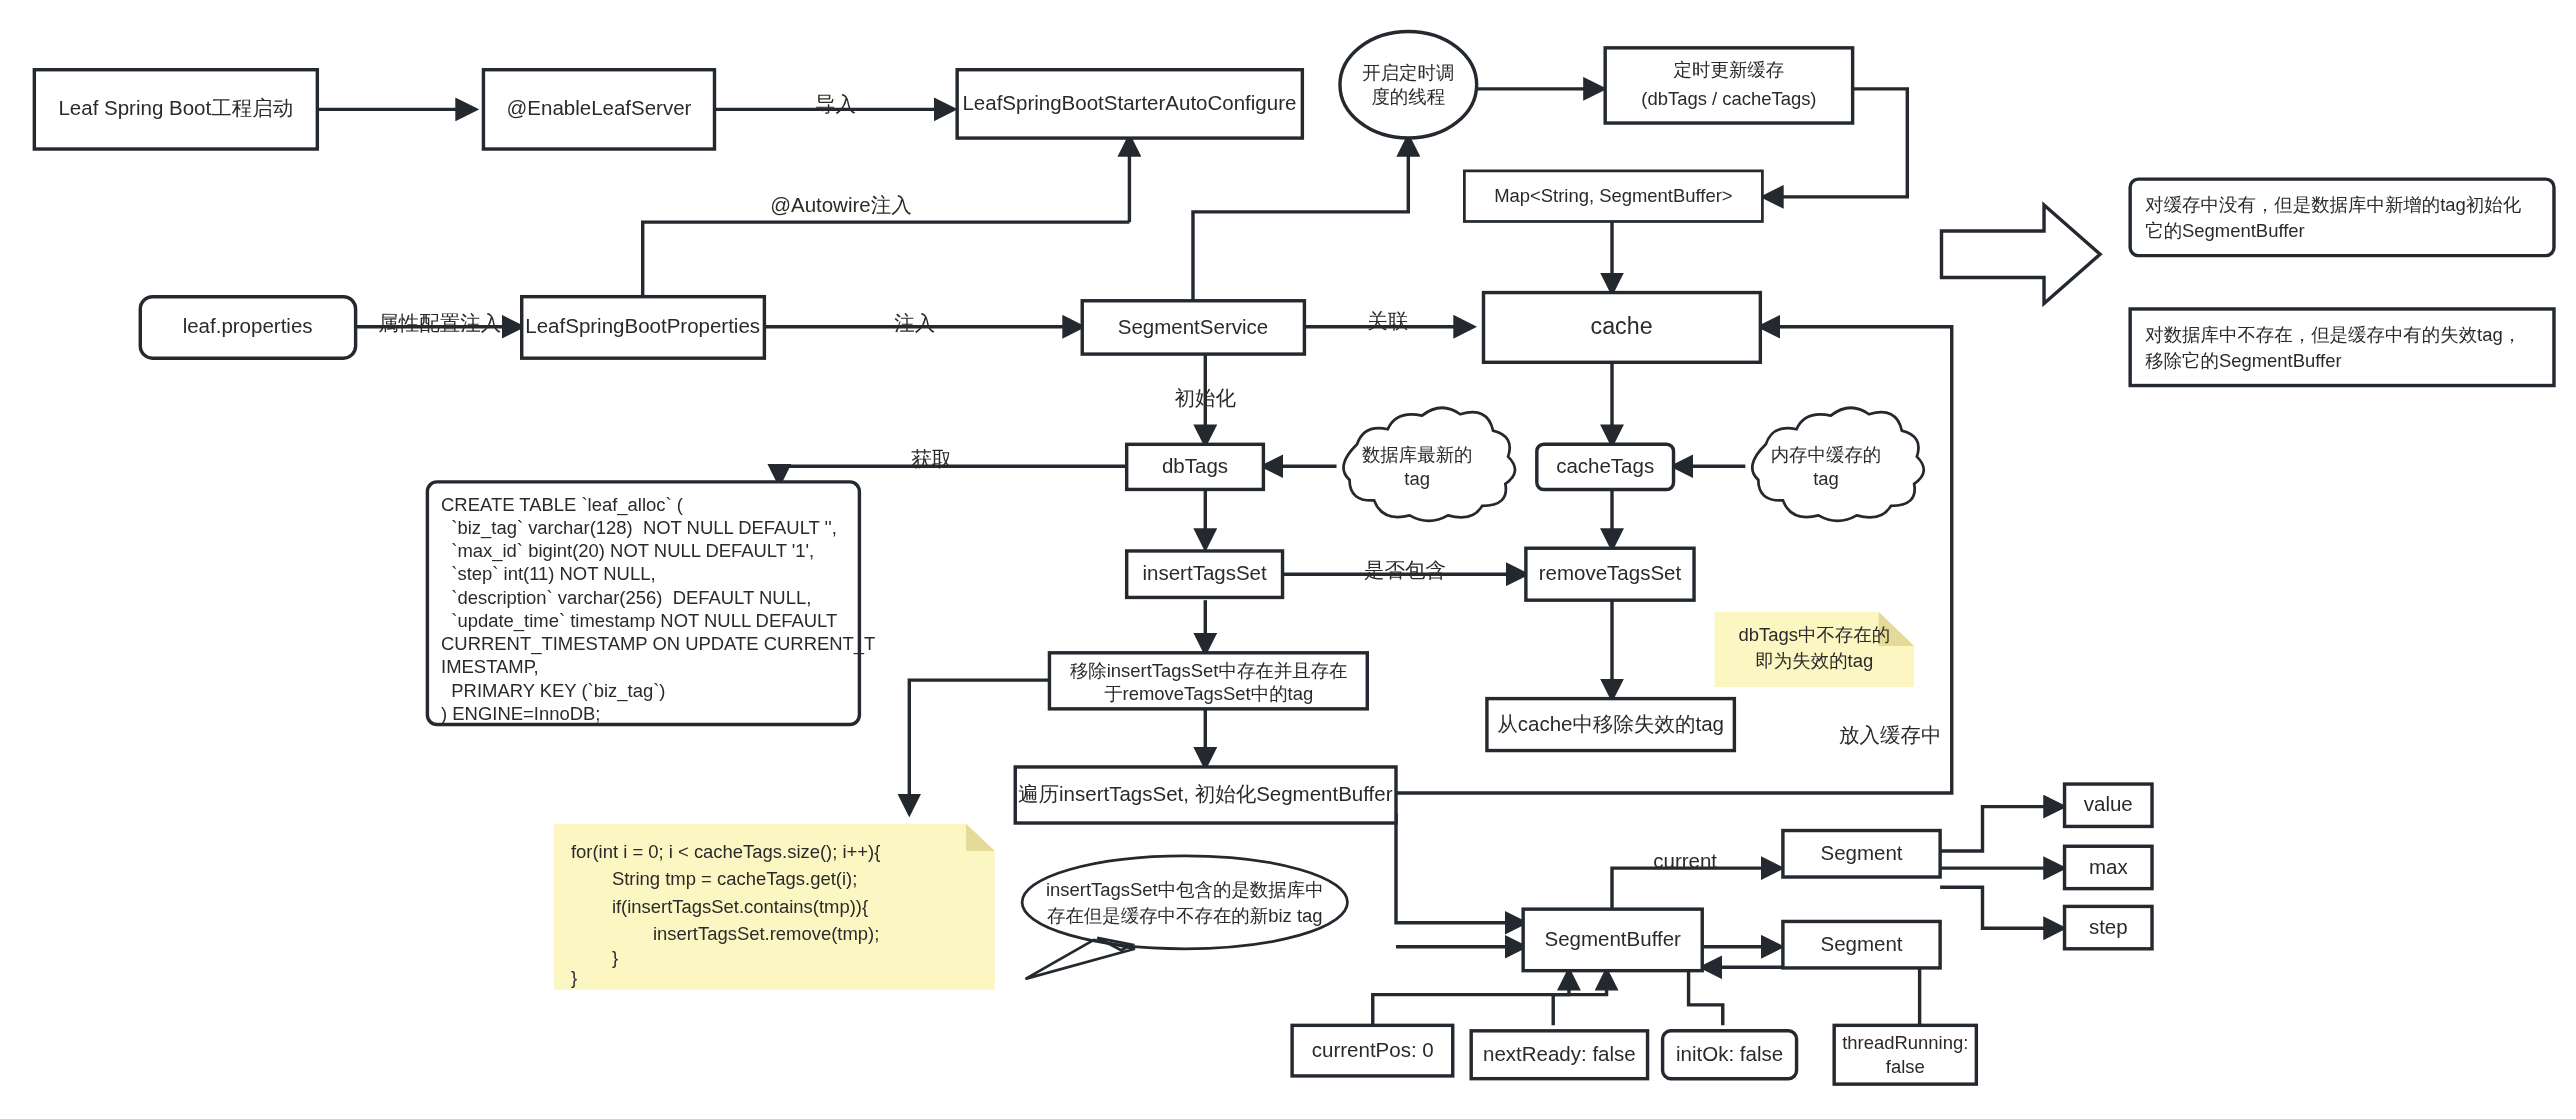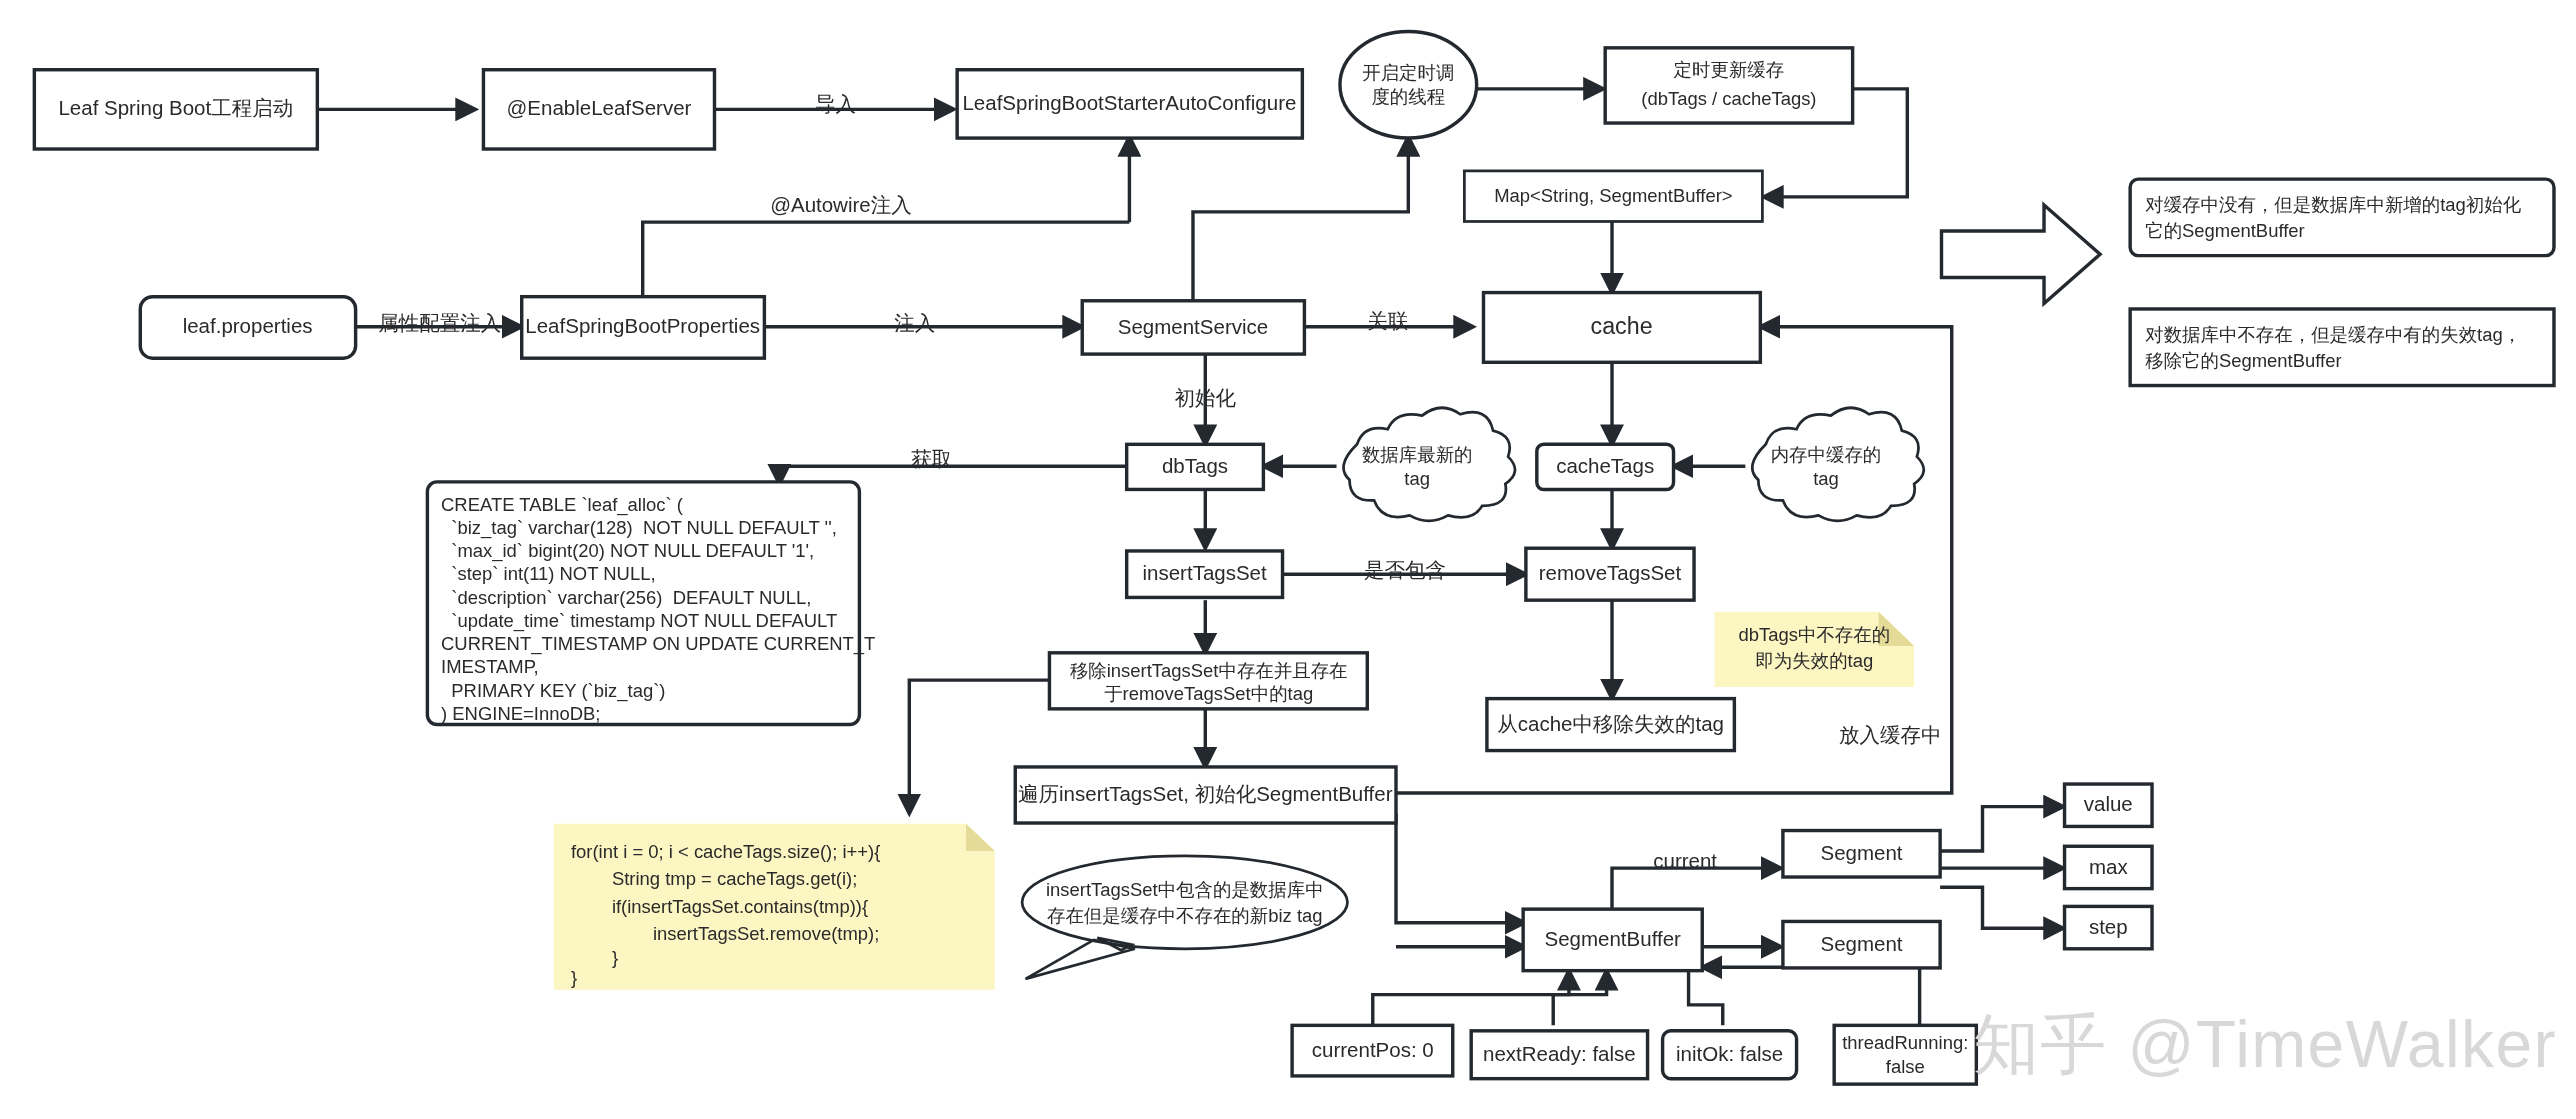--- a/index.html
+++ b/index.html
@@ -376,16 +376,15 @@
   </g>
 
   <g>
     <rect class="nodeRect" x="3116" y="452" width="620" height="112" fill="#fadcdc"></rect>
     <text class="codeText" x="3138" y="492">对数据库中不存在，但是缓存中有的失效tag，</text>
     <text class="codeText" x="3138" y="530">移除它的SegmentBuffer</text>
   </g>
 
 </svg>
 
-<div class="watermark">知乎 @TimeWalker</div>
 
 </div>
 
 
 </body></html>

